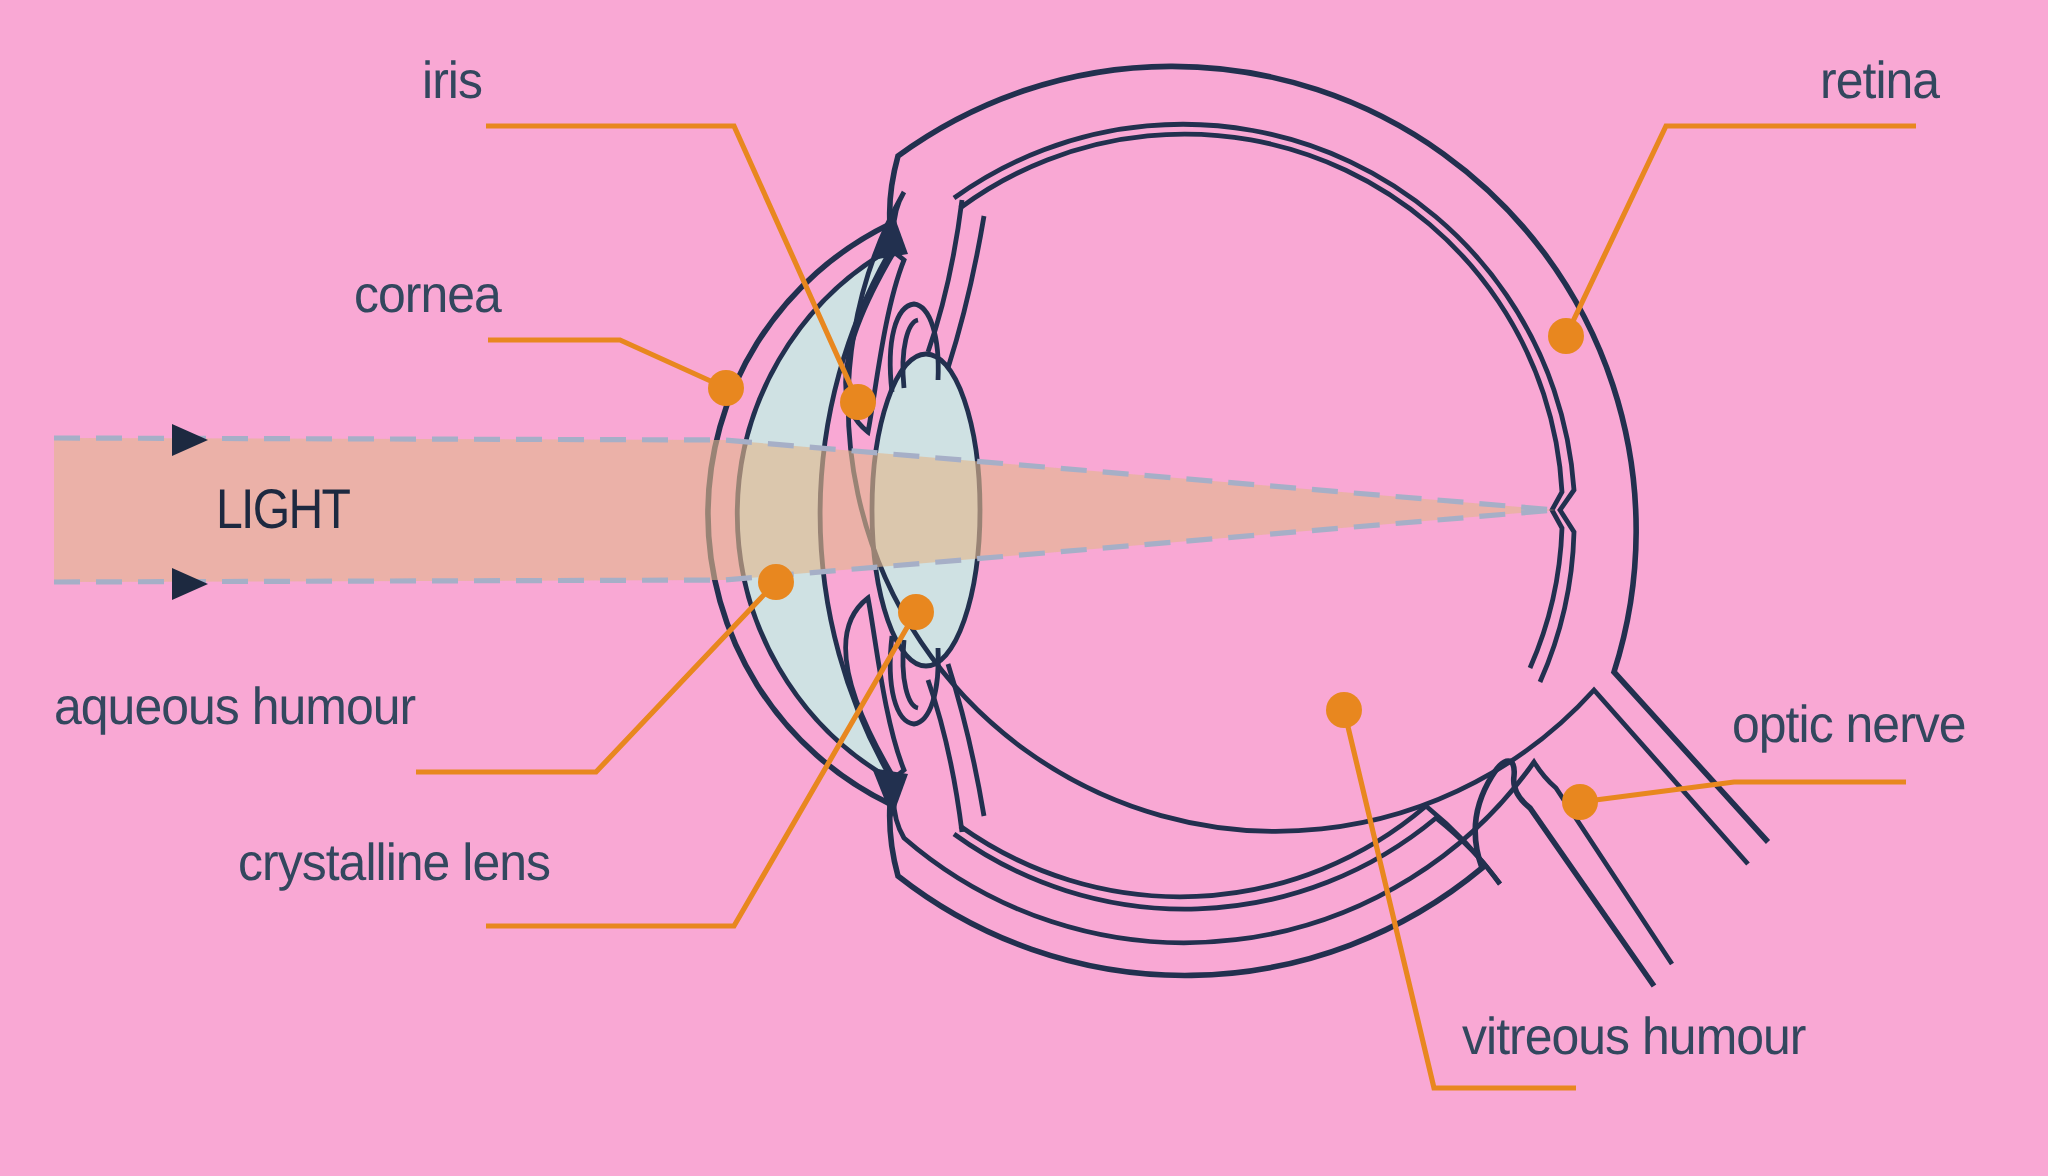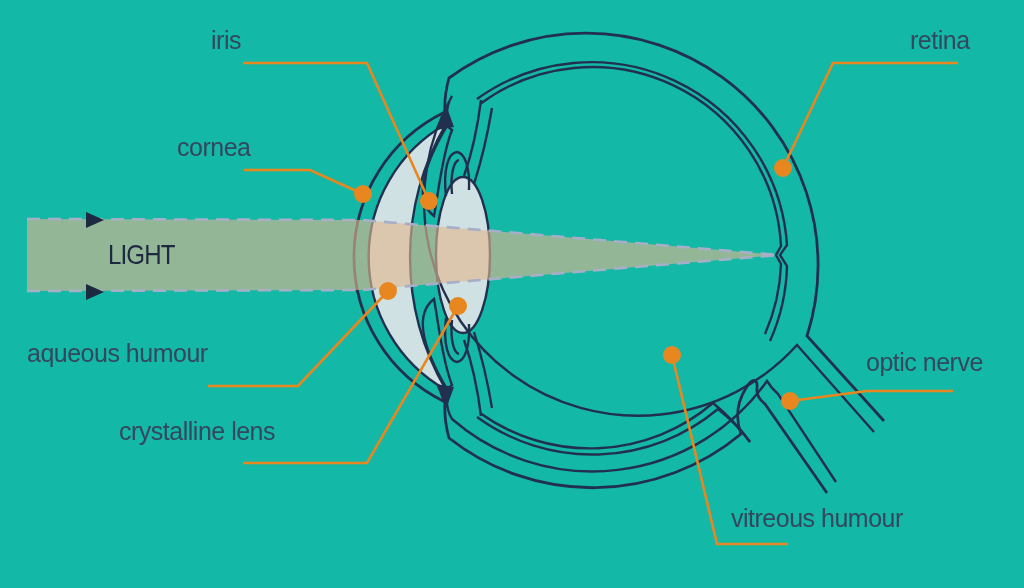--- a/index.html
+++ b/index.html
@@ -1,17 +1,17 @@
 <!DOCTYPE html>
 <html><head>
 <meta charset="utf-8">
 <style>
   html,body{margin:0;padding:0;}
   body{background:#e1e4f1;font-family:"Liberation Sans", sans-serif;}
-  #stage{position:relative;width:1024px;height:588px;background:#14b8a6;overflow:hidden;}
+  #stage{position:relative;width:1024px;height:588px;background:#f9a8d4;overflow:hidden;}
   #stage svg{position:absolute;left:0;top:0;}
   .label{
     position:absolute;
     color:#33475e;
     font-size:26px;
     line-height:1.05;
     white-space:nowrap;
     letter-spacing:-0.5px;
     transform:scaleX(.96);
     transform-origin:left top;

